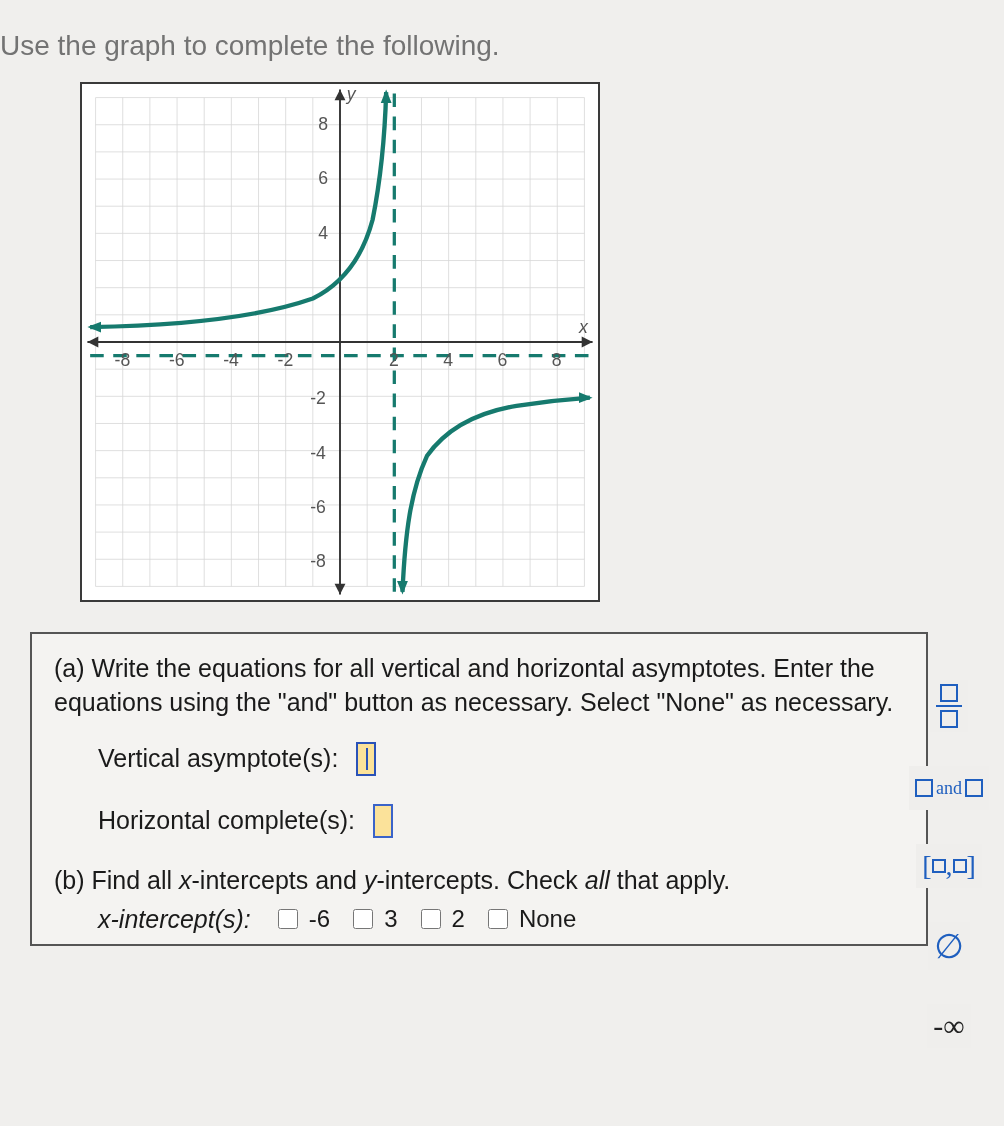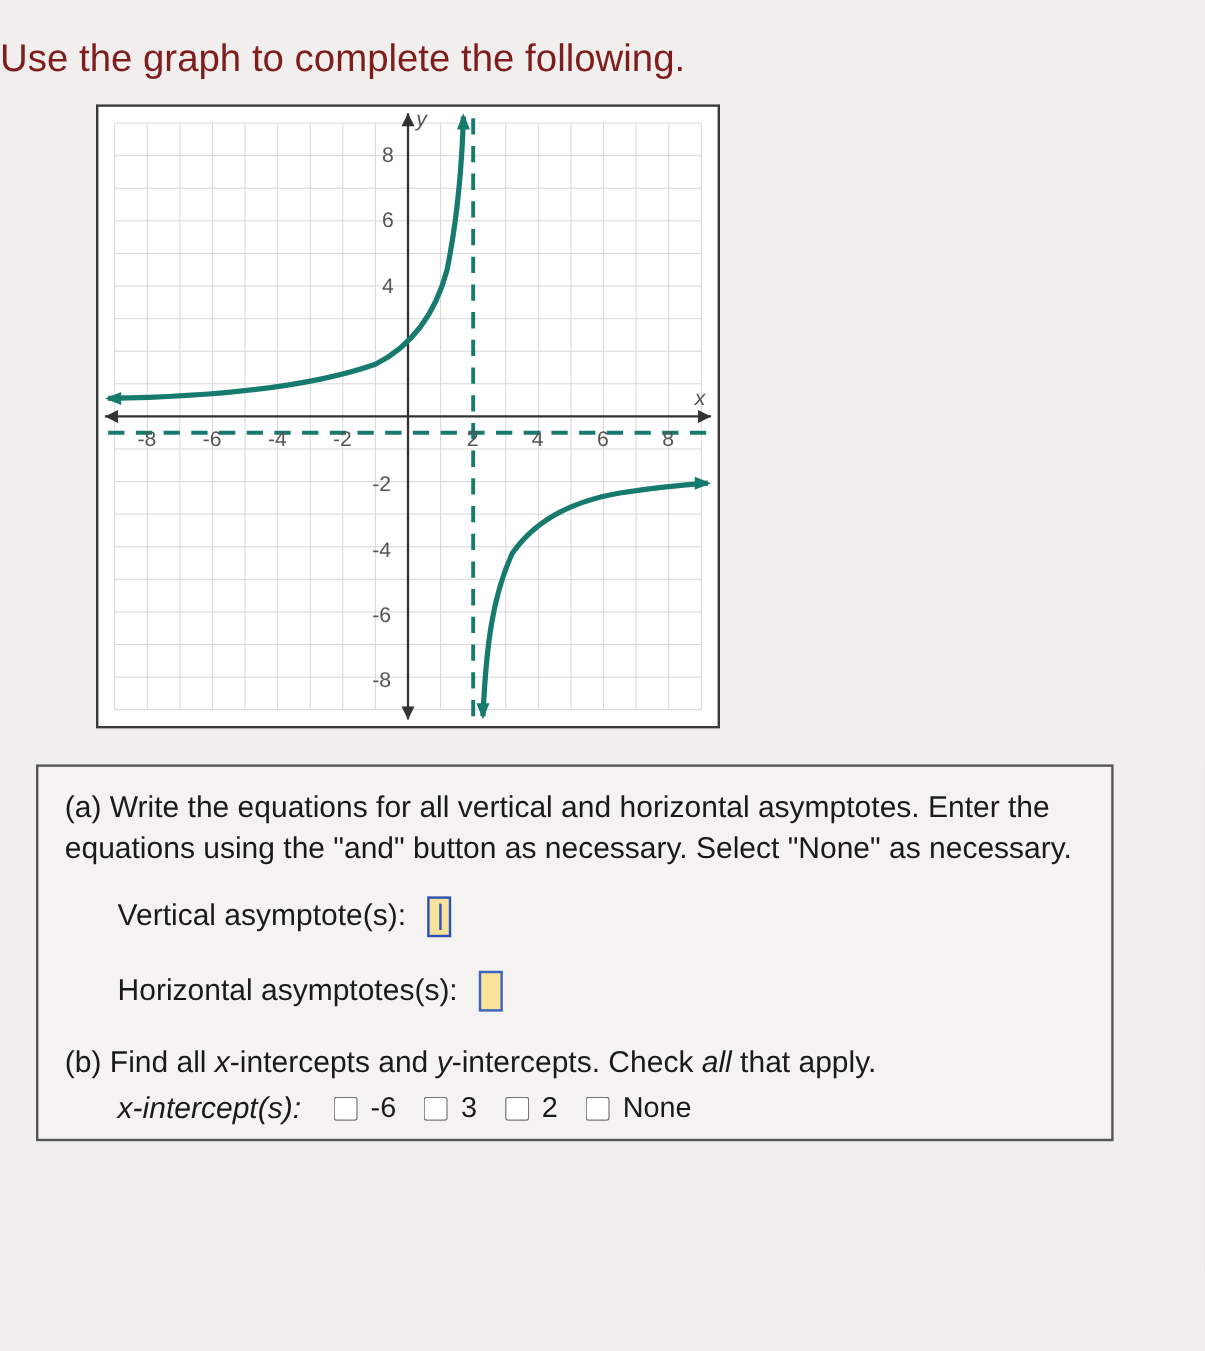--- a/index.html
+++ b/index.html
@@ -14,22 +14,22 @@
     color: #222;
   }
   .page {
     background: #f0efed;
     margin: 0;
     padding: 20px 0 0 0;
     position: relative;
     height: 100%;
   }
   .instr {
-    font-size: 32px;
-    color: #7f1d1d;
+    font-size: 28px;
+    color: #737373;
     margin: 10px 0 20px 0;
     padding-left: 0;
   }
   .graph-wrap {
     width: 520px;
     height: 520px;
     border: 2px solid #3a3a3a;
     margin: 0 0 30px 80px;
     background: #fff;
     position: relative;
@@ -175,21 +175,21 @@
 
 <div class="qbox">
   <div class="part-a">
     <div style="line-height:1.35;">(a) Write the equations for all vertical and horizontal asymptotes. Enter the equations using the "and" button as necessary. Select "None" as necessary.</div>
     <div style="height:22px"></div>
     <div class="sub">
       <span>Vertical asymptote(s):</span>
       <span class="ansbox cursor"></span>
     </div>
     <div class="sub">
-      <span>Horizontal asymptotes(s):</span>
+      <span>Horizontal complete(s):</span>
       <span class="ansbox"></span>
     </div>
   </div>
   <div class="part-b">
     <div>
       (b) Find all <span class="italic">x</span>-intercepts and <span class="italic">y</span>-intercepts. Check <span class="italic">all</span> that apply.
     </div>
     <div class="opts">
       <span style="font-style:italic; margin-right:4px;"><span class="italic">x</span>-intercept(s):</span>
       <label>
@@ -205,14 +205,33 @@
             <span>2</span>
           </label>
       <label>
             <input type="checkbox" style="">
             <span>None</span>
           </label>
     </div>
   </div>
 </div>
 
+<div class="sidebar">
+  <div class="sb-btn">
+    <div class="frac">
+          <span class="sq"></span>
+          <span class="bar"></span>
+          <span class="sq"></span>
+        </div>
+  </div>
+  <div class="sb-btn">
+    <span class="sq"></span>
+        <span style="font-size:18px; color:#1f5fbf; margin:0 3px;">and</span>
+        <span class="sq"></span>
+  </div>
+  <div class="sb-btn interval">
+    [<span class="sq" style="width:14px;height:14px;"></span>,<span class="sq" style="width:14px;height:14px;"></span>]
+  </div>
+  <div class="sb-btn empty">∅</div>
+  <div class="sb-btn neginf">-∞</div>
+</div>
 
 </div>
 
 </body></html>

